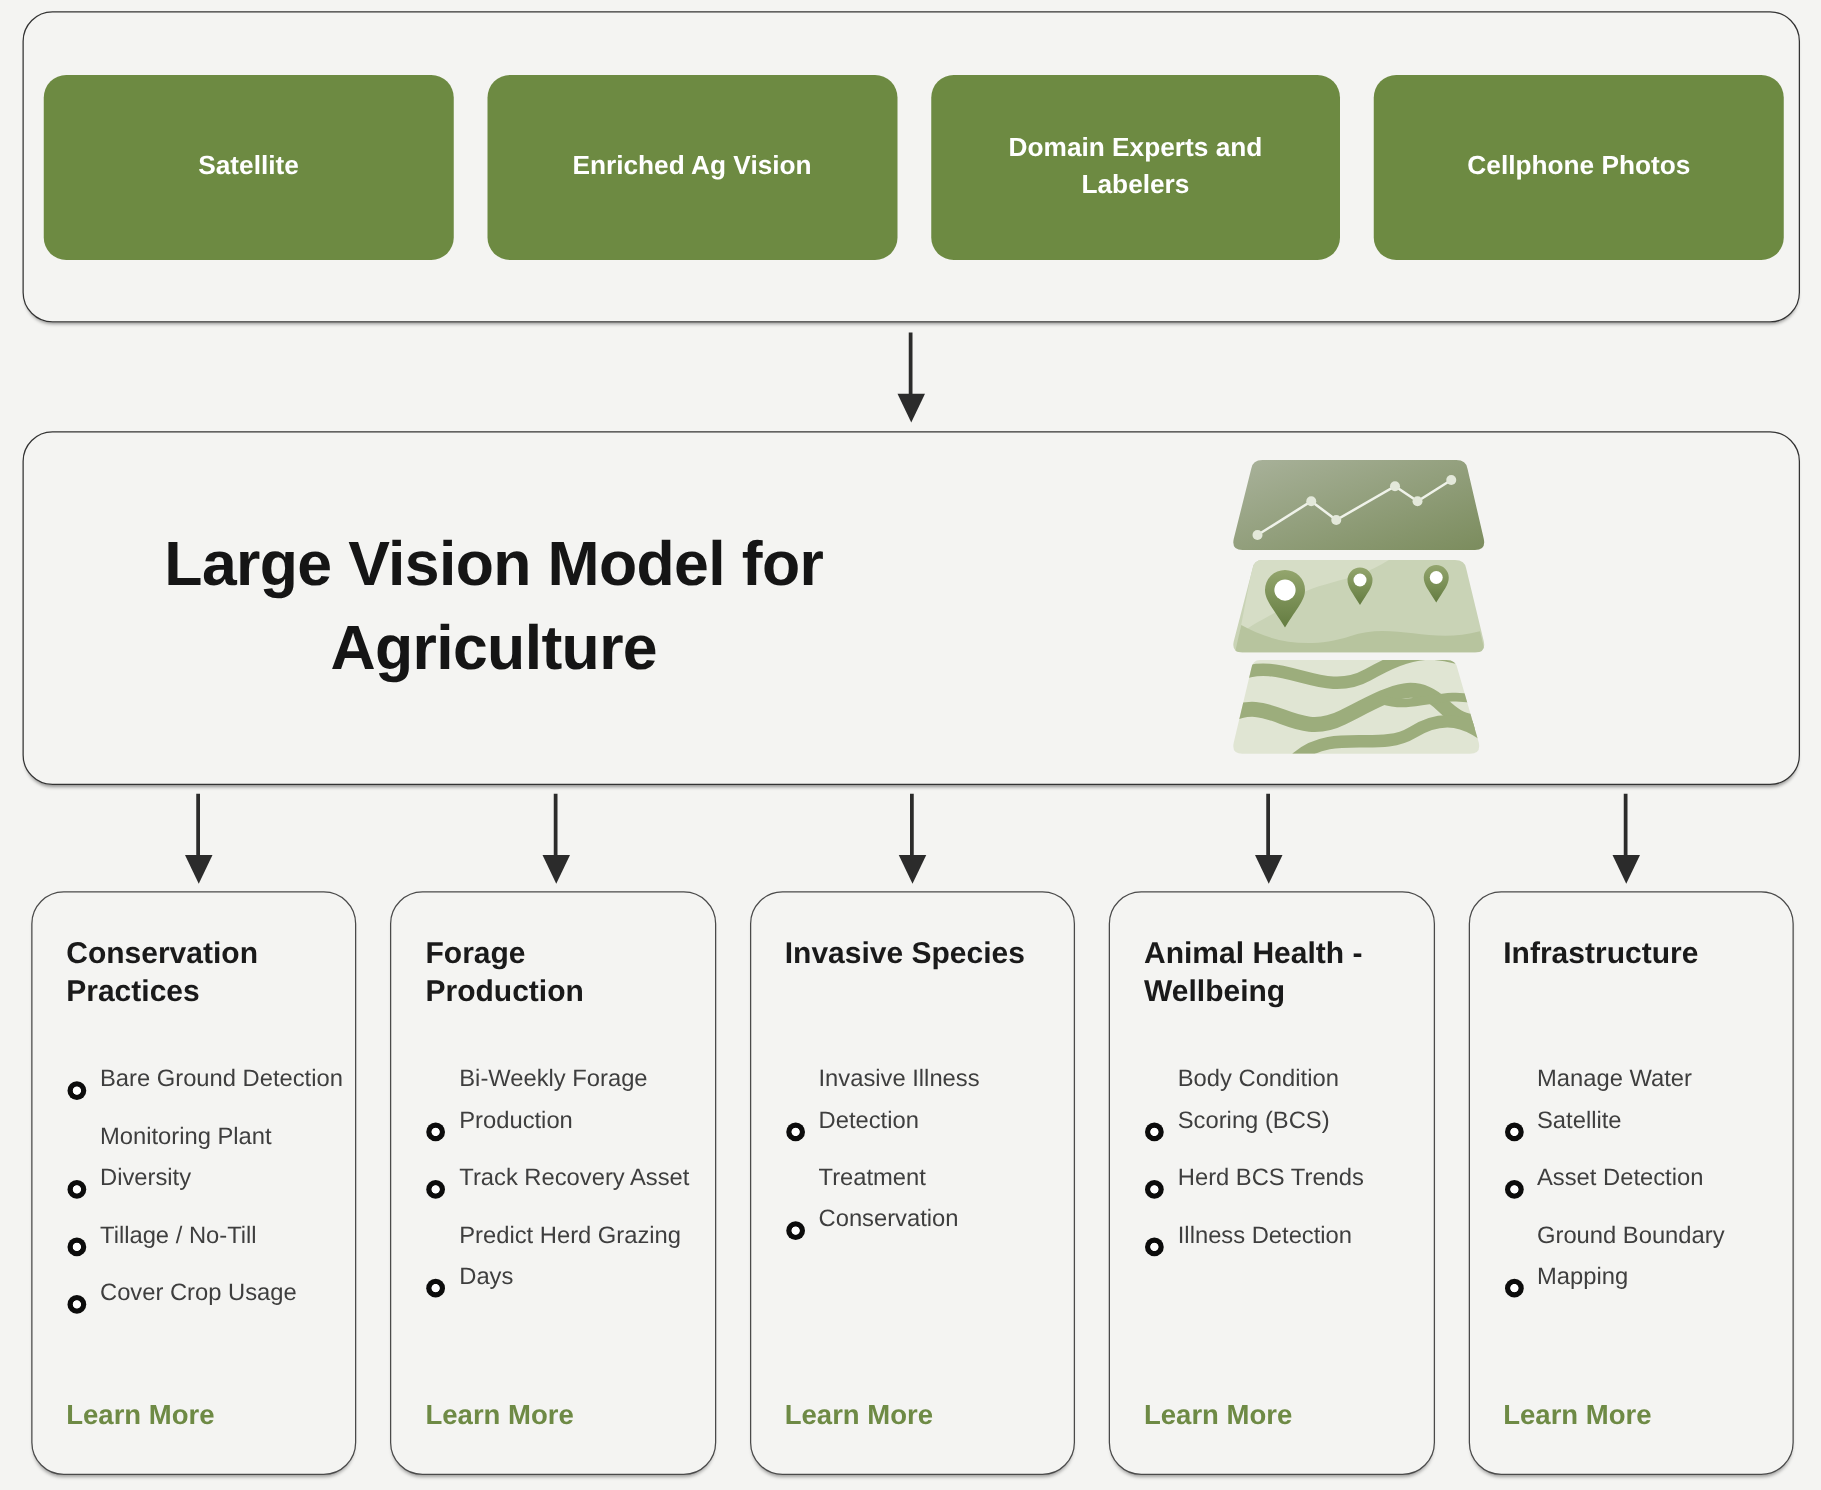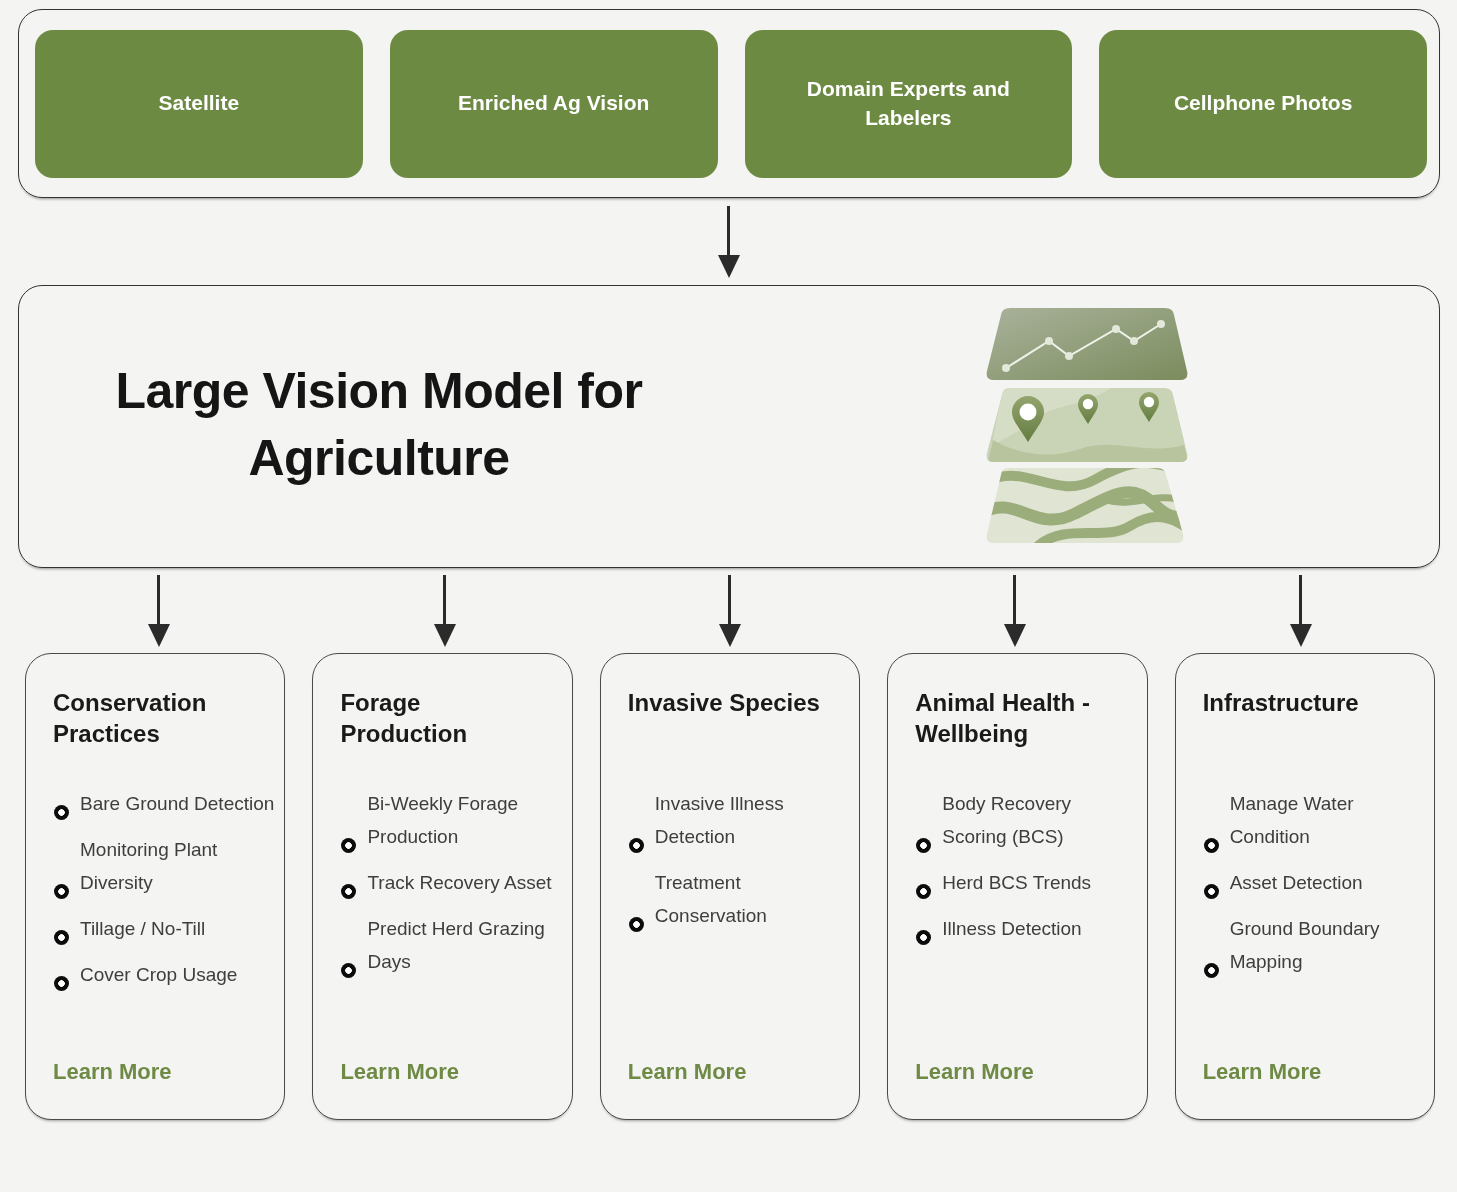--- a/index.html
+++ b/index.html
@@ -4,21 +4,21 @@
 <style>
   html,body{margin:0;padding:0}
   body{
     width:1457px;height:1192px;overflow:hidden;
     background:#f4f4f2;
     font-family:"Liberation Sans",sans-serif;
     position:relative;
   }
   
   .top-panel{
-    margin:9px 17px 0 18px;height:189px;box-sizing:border-box;
+    margin:9px 17px 0 18px;height:249px;box-sizing:border-box;
     border:1px solid #333;border-radius:24px;
     box-shadow:0 3px 3px -2px rgba(0,0,0,.4);
     display:flex;align-items:center;gap:27px;
     padding:0 12px 0 16px;
   }
   .source-node{
     flex:1;height:148px;border-radius:18px;background:#6d8a42;
     display:flex;align-items:center;justify-content:center;
     color:#ffffff;font-weight:700;font-size:21px;line-height:1.35;text-align:center;
   }
@@ -37,21 +37,21 @@
   .arrow-row{display:flex;gap:17px;margin:7px 22px 0 25px;height:72px}
   .arrow-cell{flex:1;display:flex;justify-content:center}
   
   .model-panel{
     margin:7px 17px 0 18px;height:283px;box-sizing:border-box;
     border:1px solid #333;border-radius:24px;
     box-shadow:0 3px 3px -2px rgba(0,0,0,.4);
     position:relative;
   }
   .model-title{
-    position:absolute;left:40px;top:72px;width:640px;margin:0;
+    position:absolute;left:56px;top:72px;width:640px;margin:0;
     text-align:center;font-size:50px;font-weight:700;line-height:67px;
     letter-spacing:-0.5px;color:#151515;
   }
   .model-icon{position:absolute;left:967px;top:22px;width:202px;height:236px}
   
   .cards{display:flex;gap:27px;margin:6px 22px 0 25px}
   .card{
     flex:1;height:467px;box-sizing:border-box;position:relative;
     border:1px solid #4a4a4a;border-radius:26px;
     box-shadow:0 3px 3px -2px rgba(0,0,0,.35);
@@ -231,40 +231,40 @@
         </li>
     </ul>
     <a class="learn-more" href="#">Learn More</a>
   </div>
 
   <div class="card">
     <h2 class="card-title">Animal Health - Wellbeing</h2>
     <ul class="feature-list">
       <li class="feature-item">
           <span class="bullet"></span>
-          <span>Body Recovery Scoring (BCS)</span>
+          <span>Body Condition Scoring (BCS)</span>
         </li>
       <li class="feature-item">
           <span class="bullet"></span>
           <span>Herd BCS Trends</span>
         </li>
       <li class="feature-item">
           <span class="bullet"></span>
           <span>Illness Detection</span>
         </li>
     </ul>
     <a class="learn-more" href="#">Learn More</a>
   </div>
 
   <div class="card">
     <h2 class="card-title">Infrastructure</h2>
     <ul class="feature-list">
       <li class="feature-item">
           <span class="bullet"></span>
-          <span>Manage Water Condition</span>
+          <span>Manage Water Satellite</span>
         </li>
       <li class="feature-item">
           <span class="bullet"></span>
           <span>Asset Detection</span>
         </li>
       <li class="feature-item">
           <span class="bullet"></span>
           <span>Ground Boundary Mapping</span>
         </li>
     </ul>

